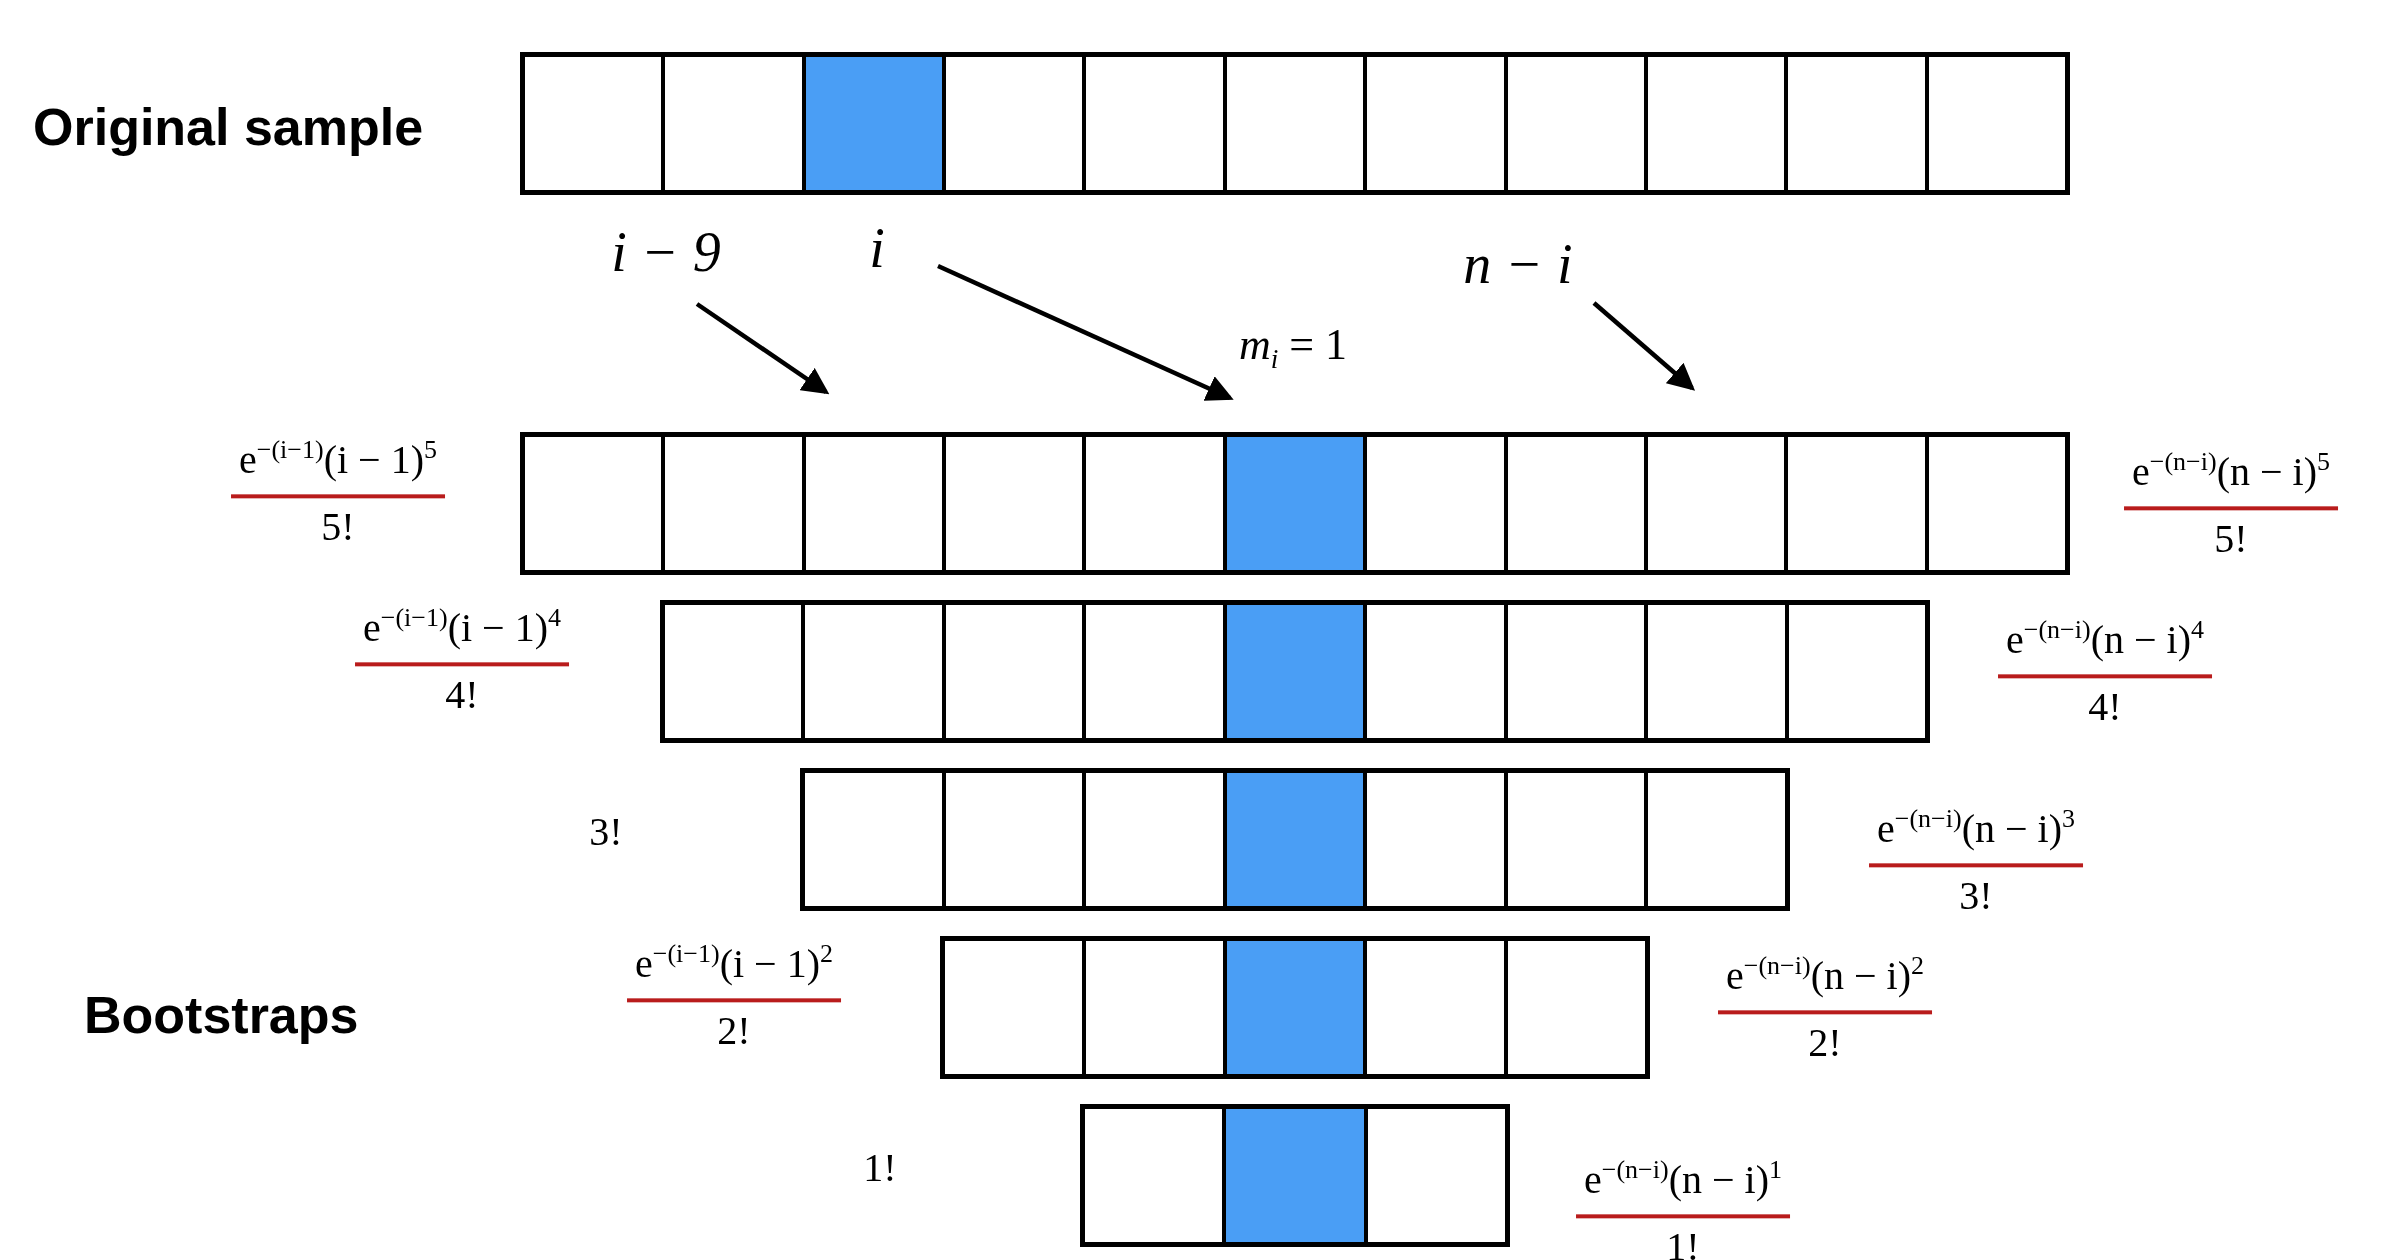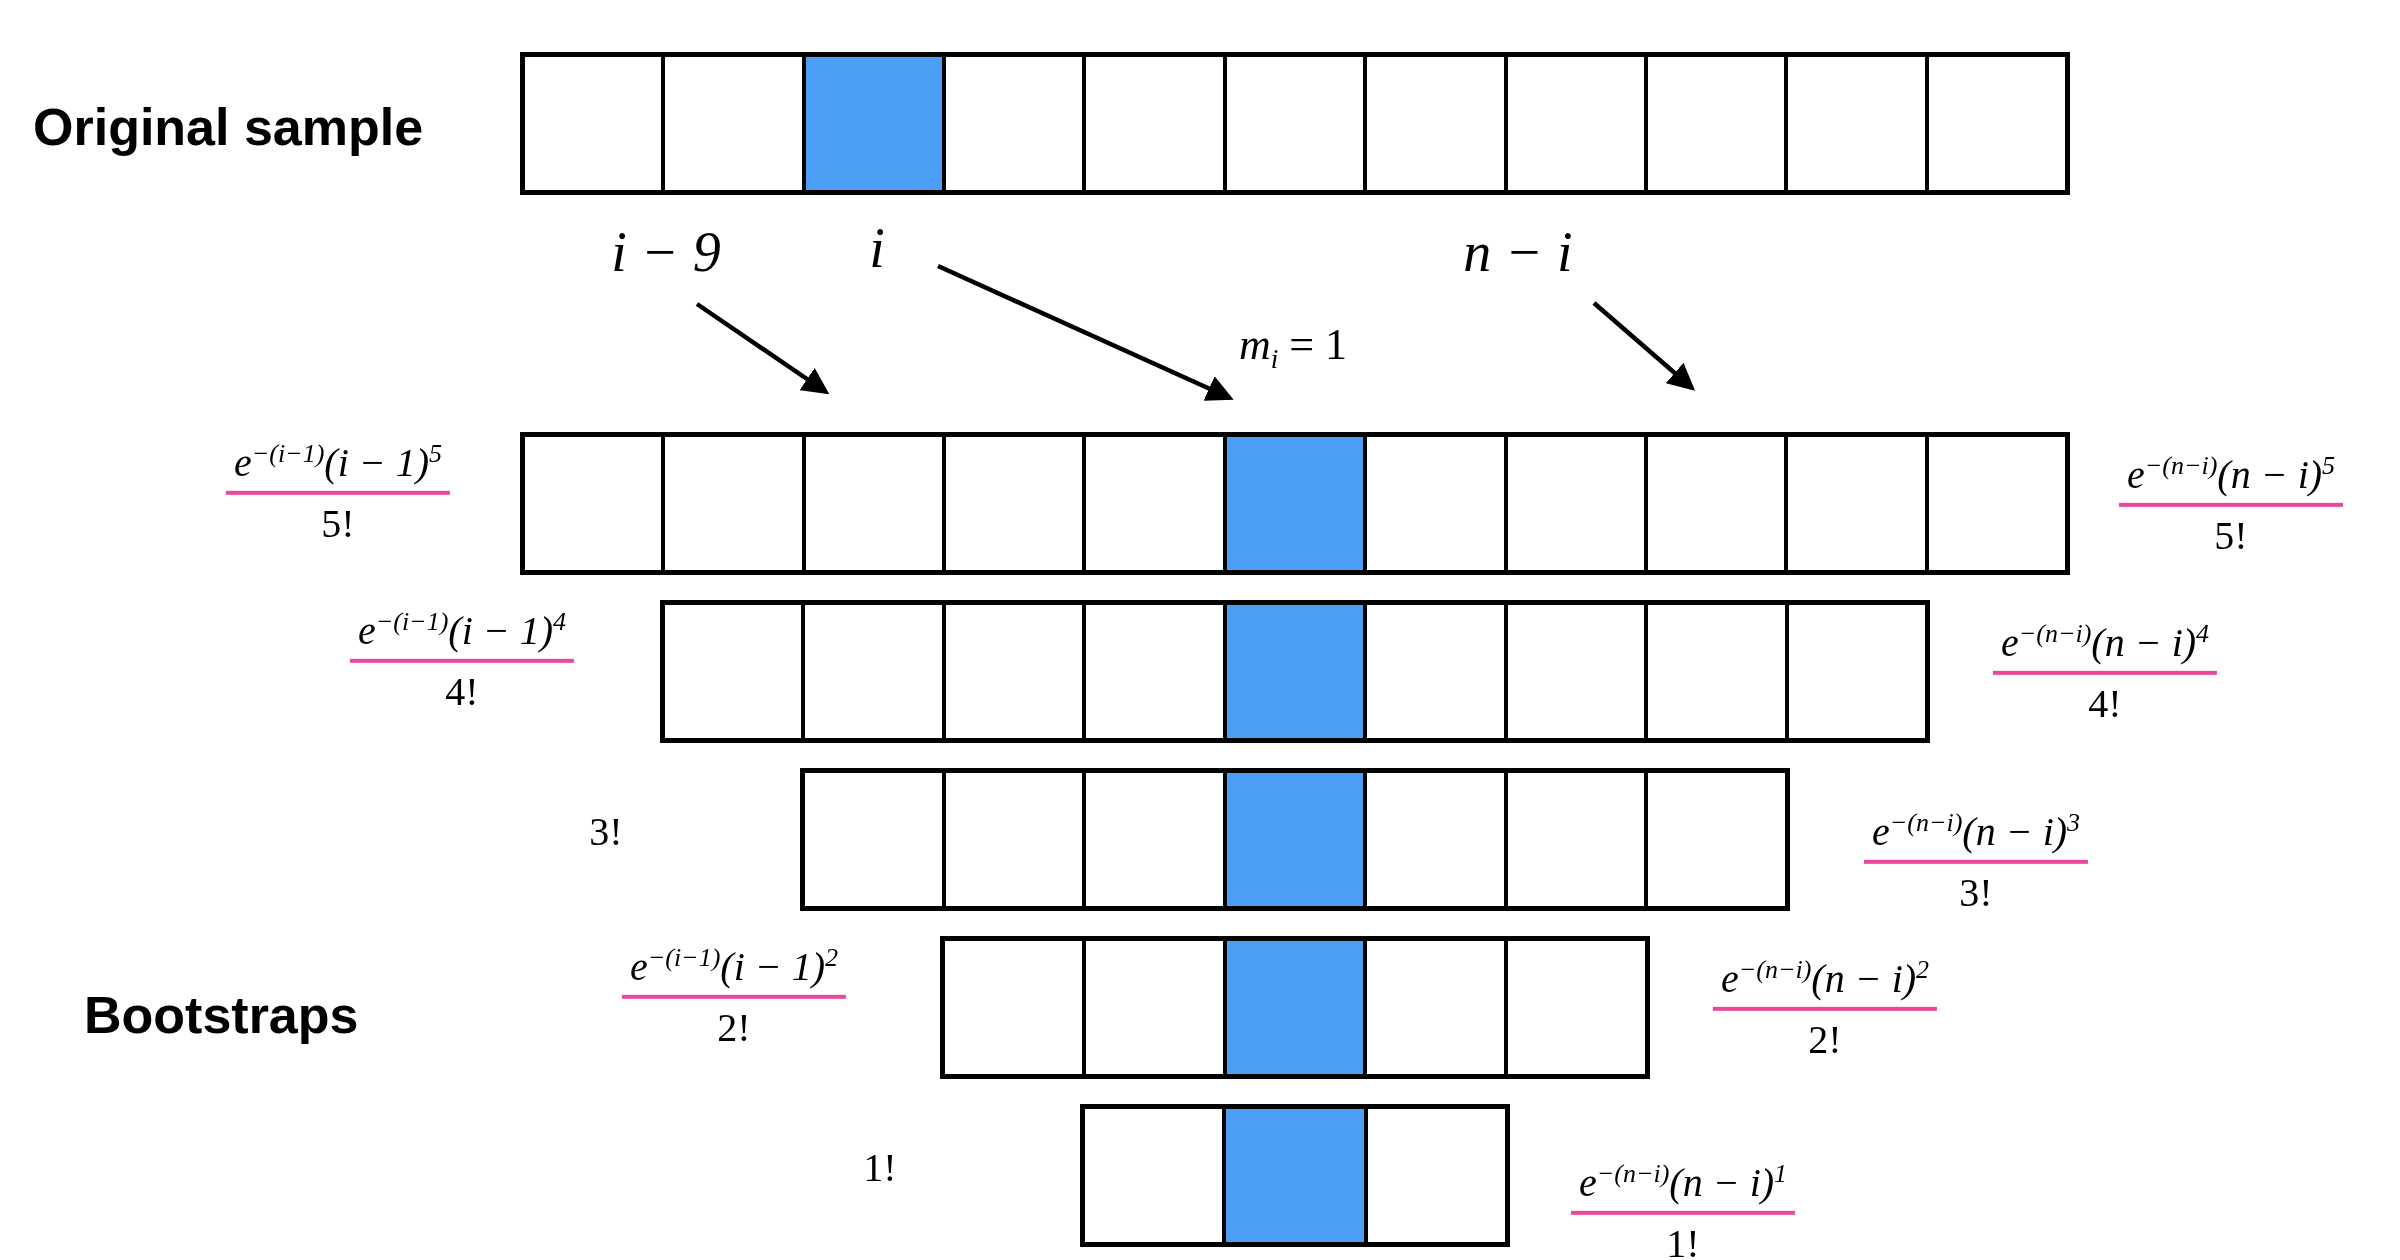--- a/index.html
+++ b/index.html
@@ -50,23 +50,22 @@
   
   .formula{
     position:absolute;
     transform:translate(-50%,-50%);
     text-align:center;
     font-size:40px;
     line-height:1.1;
     white-space:nowrap;
   }
   .formula .num{
-    font-style:italic;
-    border-bottom:4px solid #ec4899;
-    padding:2px 8px 6px 8px;
+    border-bottom:4px solid #b91c1c;
+    padding:2px 8px 13px 8px;
   }
   .formula .num sup{font-size:26px;}
   .formula .den{
     font-style:normal;
     padding-top:7px;
   }
   .overlay{
     position:absolute;
     left:0;top:0;
     pointer-events:none;
@@ -89,21 +88,21 @@
       <div class="cell"></div>
       <div class="cell"></div>
       <div class="cell"></div>
       <div class="cell"></div>
       <div class="cell"></div>
       <div class="cell"></div>
     </div>
 
   <div class="math" style="left:666px;top:252px;">i − 9</div>
   <div class="math" style="left:877px;top:248px;">i</div>
-  <div class="math" style="left:1518px;top:252px;">n − i</div>
+  <div class="math" style="left:1518px;top:264px;">n − i</div>
 
   <div class="math mlabel" style="left:1293px;top:347px;">
     <span>m</span><sub>i</sub><span class="upright"> = 1</span>
   </div>
 
   <svg class="overlay" width="2400" height="1260" viewBox="0 0 2400 1260">
     <defs>
       <marker id="ah" viewBox="0 0 10 10" refX="8.5" refY="5" markerWidth="6" markerHeight="6" orient="auto-start-reverse">
         <path d="M 0 0 L 10 5 L 0 10 z" fill="#000"></path>
       </marker>

